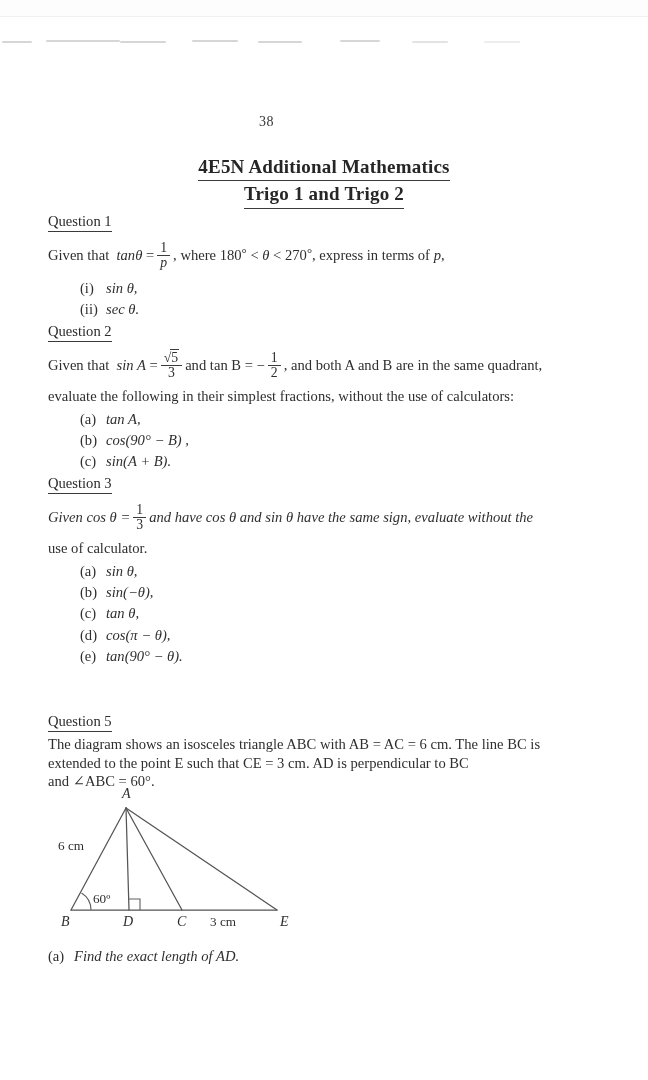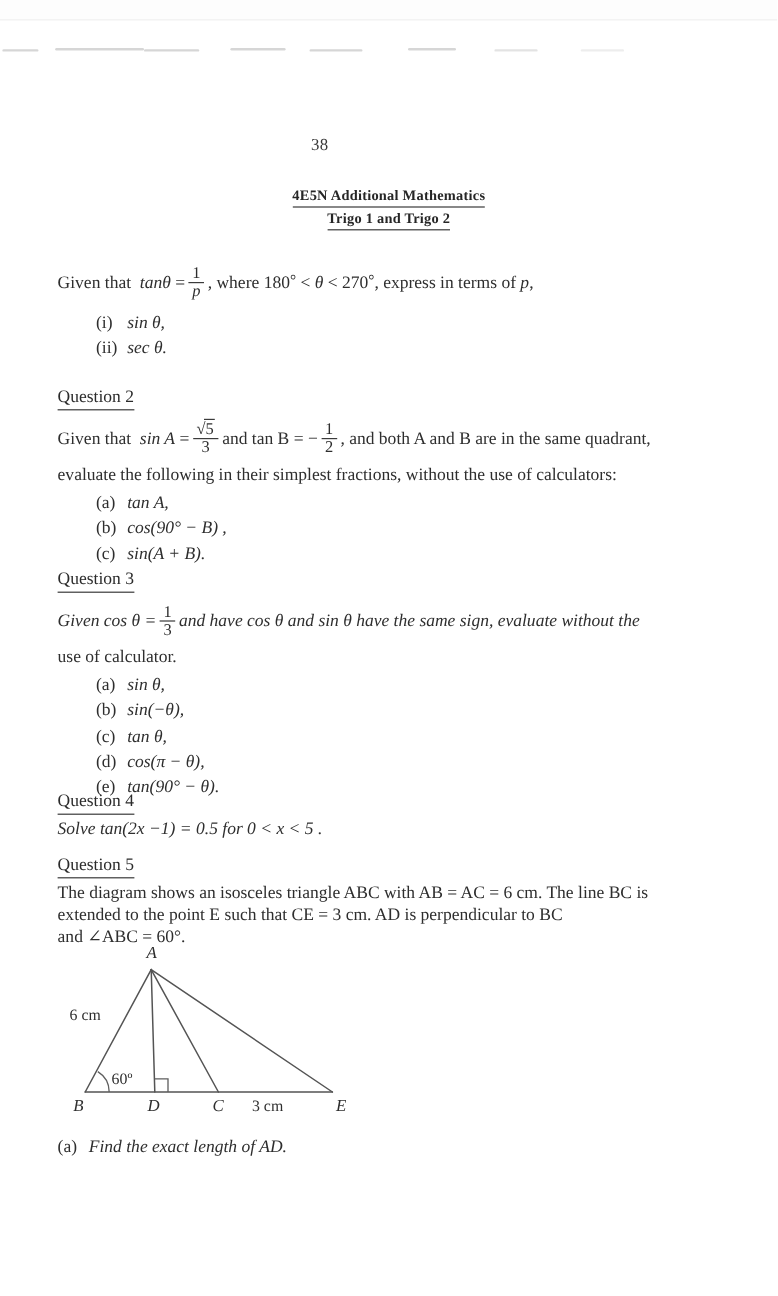--- a/index.html
+++ b/index.html
@@ -55,21 +55,21 @@
 
   
   .title-block {
     position: absolute;
     left: 0; top: 154px;
     width: 648px;
     text-align: center;
   }
   .title-line {
     display: inline-block;
-    font-size: 12px;
+    font-size: 19px;
     font-weight: bold;
     letter-spacing: .2px;
     color: #262626;
     border-bottom: 1.4px solid #3a3a3a;
     padding-bottom: 1px;
     line-height: 1.34;
   }
   .title-row { display: block; }
 
   
@@ -186,20 +186,21 @@
   </div>
 
   <div class="page-number">38</div>
 
   <div class="title-block">
     <span class="title-row"><span class="title-line">4E5N Additional Mathematics</span></span>
     <span class="title-row"><span class="title-line">Trigo 1 and Trigo 2</span></span>
   </div>
 
   <div class="body" style="top:212px;">
+    <div class="qhead-wrap"><span class="qhead">Question 1</span></div>
     <div style="margin-top:9px; line-height:1.9;">
       <span>Given that</span>
       <span class="nw">&nbsp;<span class="mi">tan</span><span class="mi">θ</span>
       <span>=</span><span class="frac"><span class="num">1</span><span class="den">p</span></span></span><span>, where </span><span class="nw"><span>180</span><span class="deg">°</span>
       <span>&lt;</span> <span class="mi">θ</span>
       <span>&lt;</span> <span>270</span><span class="deg">°</span></span><span>, express in terms of</span>
       <span class="mi">p</span><span>,</span>
     </div>
     <div class="subitems" style="margin-top:8px;">
       <span class="subitem"><span class="lbl">(i)</span><span class="mi">sin θ,</span></span>
@@ -231,24 +232,20 @@
     <div style="margin-top:7px;">use of calculator.</div>
     <div class="subitems" style="margin-top:3px;">
       <span class="subitem"><span class="lbl">(a)</span><span class="mi">sin θ,</span></span>
       <span class="subitem"><span class="lbl">(b)</span><span class="mi">sin(−θ),</span></span>
       <span class="subitem"><span class="lbl">(c)</span><span class="mi">tan θ,</span></span>
       <span class="subitem"><span class="lbl">(d)</span><span class="mi">cos(π − θ),</span></span>
       <span class="subitem"><span class="lbl">(e)</span><span class="mi">tan(90° − θ).</span></span>
     </div>
   </div>
 
-  <div class="body" style="top:659px;">
-    <div class="qhead-wrap"><span class="qhead">Question 4</span></div>
-    <div style="margin-top:2px;" class="mi">Solve  tan(2x −1) = 0.5 for 0 &lt; x &lt; 5 .</div>
-  </div>
 
   <div class="body" style="top:712px;">
     <div class="qhead-wrap"><span class="qhead">Question 5</span></div>
     <div style="margin-top:2px;">The diagram shows an isosceles triangle ABC with AB = AC = 6 cm. The line BC is</div>
     <div>extended to the point E such that CE = 3 cm.  AD is perpendicular to BC</div>
     <div>and ∠ABC = 60°.</div>
   </div>
 
   <div id="diagram">
     <svg width="300" height="150" viewBox="0 0 300 150" xmlns="http://www.w3.org/2000/svg">

